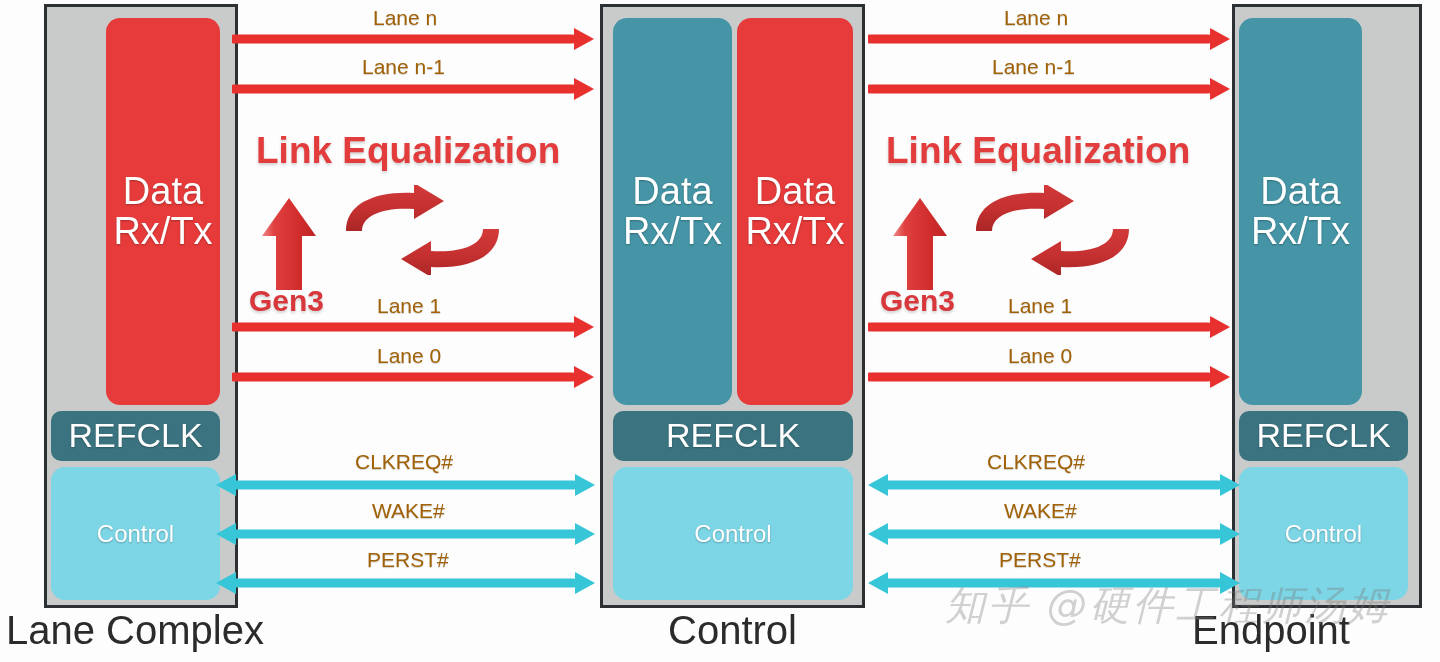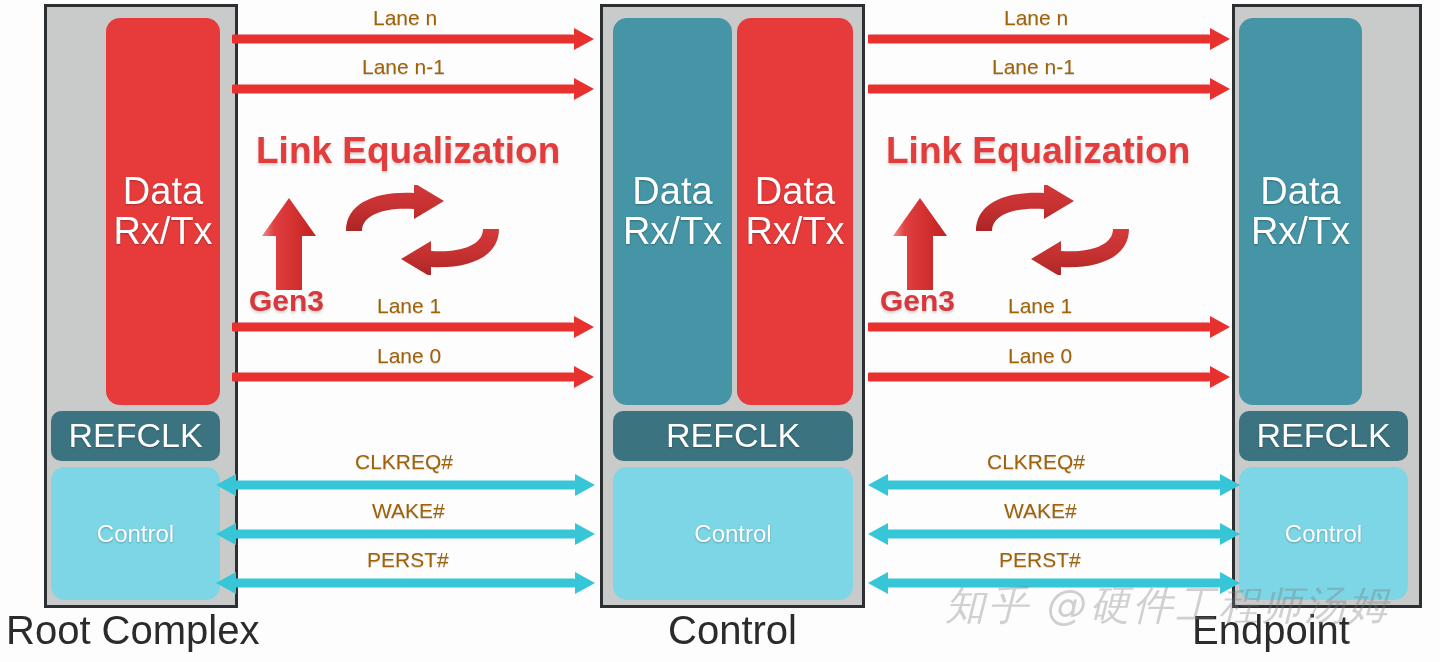--- a/index.html
+++ b/index.html
@@ -109,21 +109,21 @@
         <span>Rx/Tx</span>
       </span>
     </div>
     <div class="blk refclk" style="left:4px;top:404px;width:169px;height:50px;">
       <span>REFCLK</span>
     </div>
     <div class="blk control" style="left:4px;top:460px;width:169px;height:133px;">
       <span>Control</span>
     </div>
   </div>
-  <div class="caption" style="left:6px;top:608px;">Root Complex</div>
+  <div class="caption" style="left:6px;top:608px;">Lane Complex</div>
 
   <div class="device" style="left:600px;top:4px;width:265px;height:604px;">
     <div class="blk data teal" style="left:10px;top:11px;width:119px;height:387px;">
       <span>
         <span>Data</span><br>
         <span>Rx/Tx</span>
       </span>
     </div>
     <div class="blk data red" style="left:134px;top:11px;width:116px;height:387px;">
       <span>

